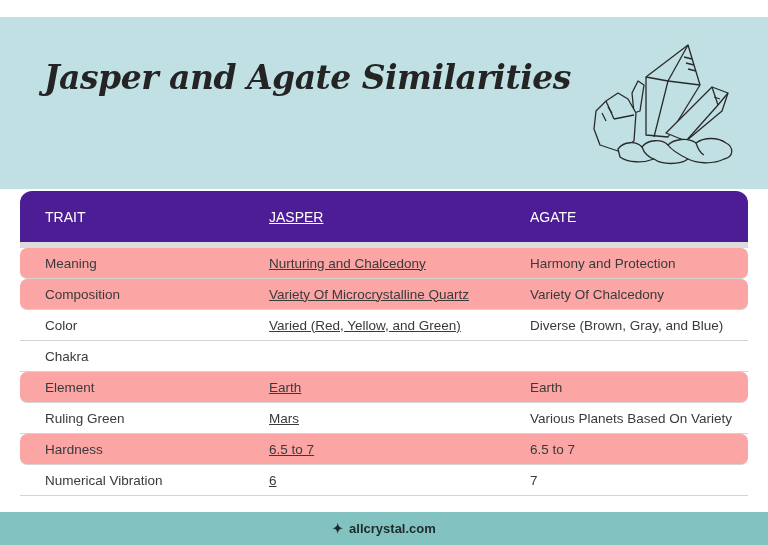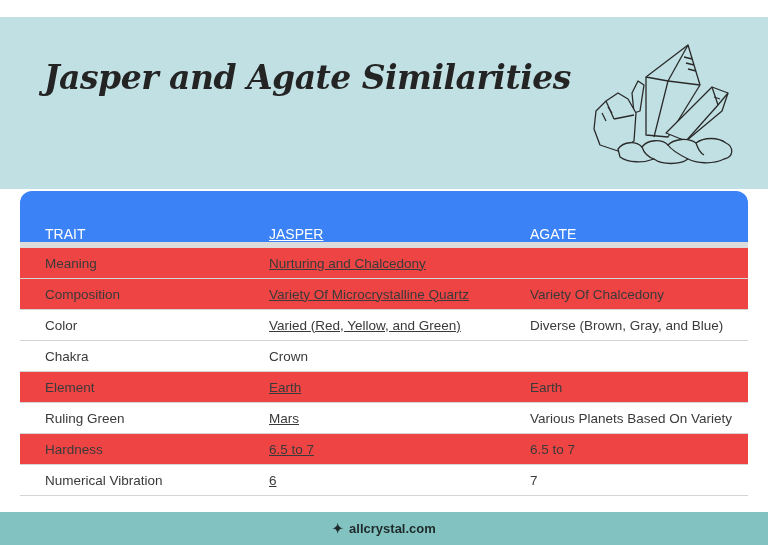--- a/index.html
+++ b/index.html
@@ -1,24 +1,24 @@
 <!DOCTYPE html>
 <html><head>
 <meta charset="utf-8">
 <style>
   html, body { margin:0; padding:0; }
   body { width:768px; height:545px; background:#ffffff; position:relative; overflow:hidden; font-family:"Liberation Sans", sans-serif; }
   .hero { position:absolute; left:0; top:17px; width:768px; height:172px; background:#c1e0e3; }
   .hero h1 { position:absolute; left:44px; top:40px; margin:0; font-family:"DejaVu Serif", serif; font-style:italic; font-weight:bold; font-size:33px; line-height:42px; color:#242424; letter-spacing:-0.5px; }
   .crystal { position:absolute; left:588px; top:24px; width:156px; height:124px; }
   .table { position:absolute; left:20px; top:191px; width:728px; }
-  .thead { height:51px; background:#3b82f6; border-radius:12px 12px 0 0; display:flex; align-items:flex-end; color:#ffffff; font-size:14px; }
+  .thead { height:51px; background:#4c1d95; border-radius:12px 12px 0 0; display:flex; align-items:center; color:#ffffff; font-size:14px; }
   .gap { height:6px; background:#dcdcdc; }
   .row { display:flex; align-items:center; height:30px; border-bottom:1px solid #d4d4d4; font-size:13.5px; color:#3a3a3a; }
-  .row.alt { background:#ef4444; }
+  .row.alt { background:#fca5a5;border-radius:7px; }
   .c1 { width:224px; padding-left:25px; box-sizing:border-box; flex:none; }
   .c2 { width:261px; padding-left:25px; box-sizing:border-box; flex:none;text-decoration:underline; }
   .c3 { flex:1; padding-left:25px; box-sizing:border-box; }
   .footer { position:absolute; left:0; top:512px; width:768px; height:33px; background:#82c3c2; display:flex; align-items:center; justify-content:center; gap:6px; color:#1f2a2a; font-size:13px; font-weight:bold; }
   .star { font-size:13px; line-height:1; }
 </style>
 </head>
 <body>
 
 <div class="hero">
@@ -62,34 +62,34 @@
   <div class="thead">
     <div class="c1">TRAIT</div>
     <div class="c2">JASPER</div>
     <div class="c3">AGATE</div>
   </div>
   <div class="gap"></div>
 
   <div class="row alt">
     <div class="c1">Meaning</div>
     <div class="c2">Nurturing and Chalcedony</div>
+    <div class="c3">Harmony and Protection</div>
   </div>
   <div class="row alt">
     <div class="c1">Composition</div>
     <div class="c2">Variety Of Microcrystalline Quartz</div>
     <div class="c3">Variety Of Chalcedony</div>
   </div>
   <div class="row">
     <div class="c1">Color</div>
     <div class="c2">Varied (Red, Yellow, and Green)</div>
     <div class="c3">Diverse (Brown, Gray, and Blue)</div>
   </div>
   <div class="row">
     <div class="c1">Chakra</div>
-    <div class="c3">Crown</div>
   </div>
   <div class="row alt">
     <div class="c1">Element</div>
     <div class="c2">Earth</div>
     <div class="c3">Earth</div>
   </div>
   <div class="row">
     <div class="c1">Ruling Green</div>
     <div class="c2">Mars</div>
     <div class="c3">Various Planets Based On Variety</div>

